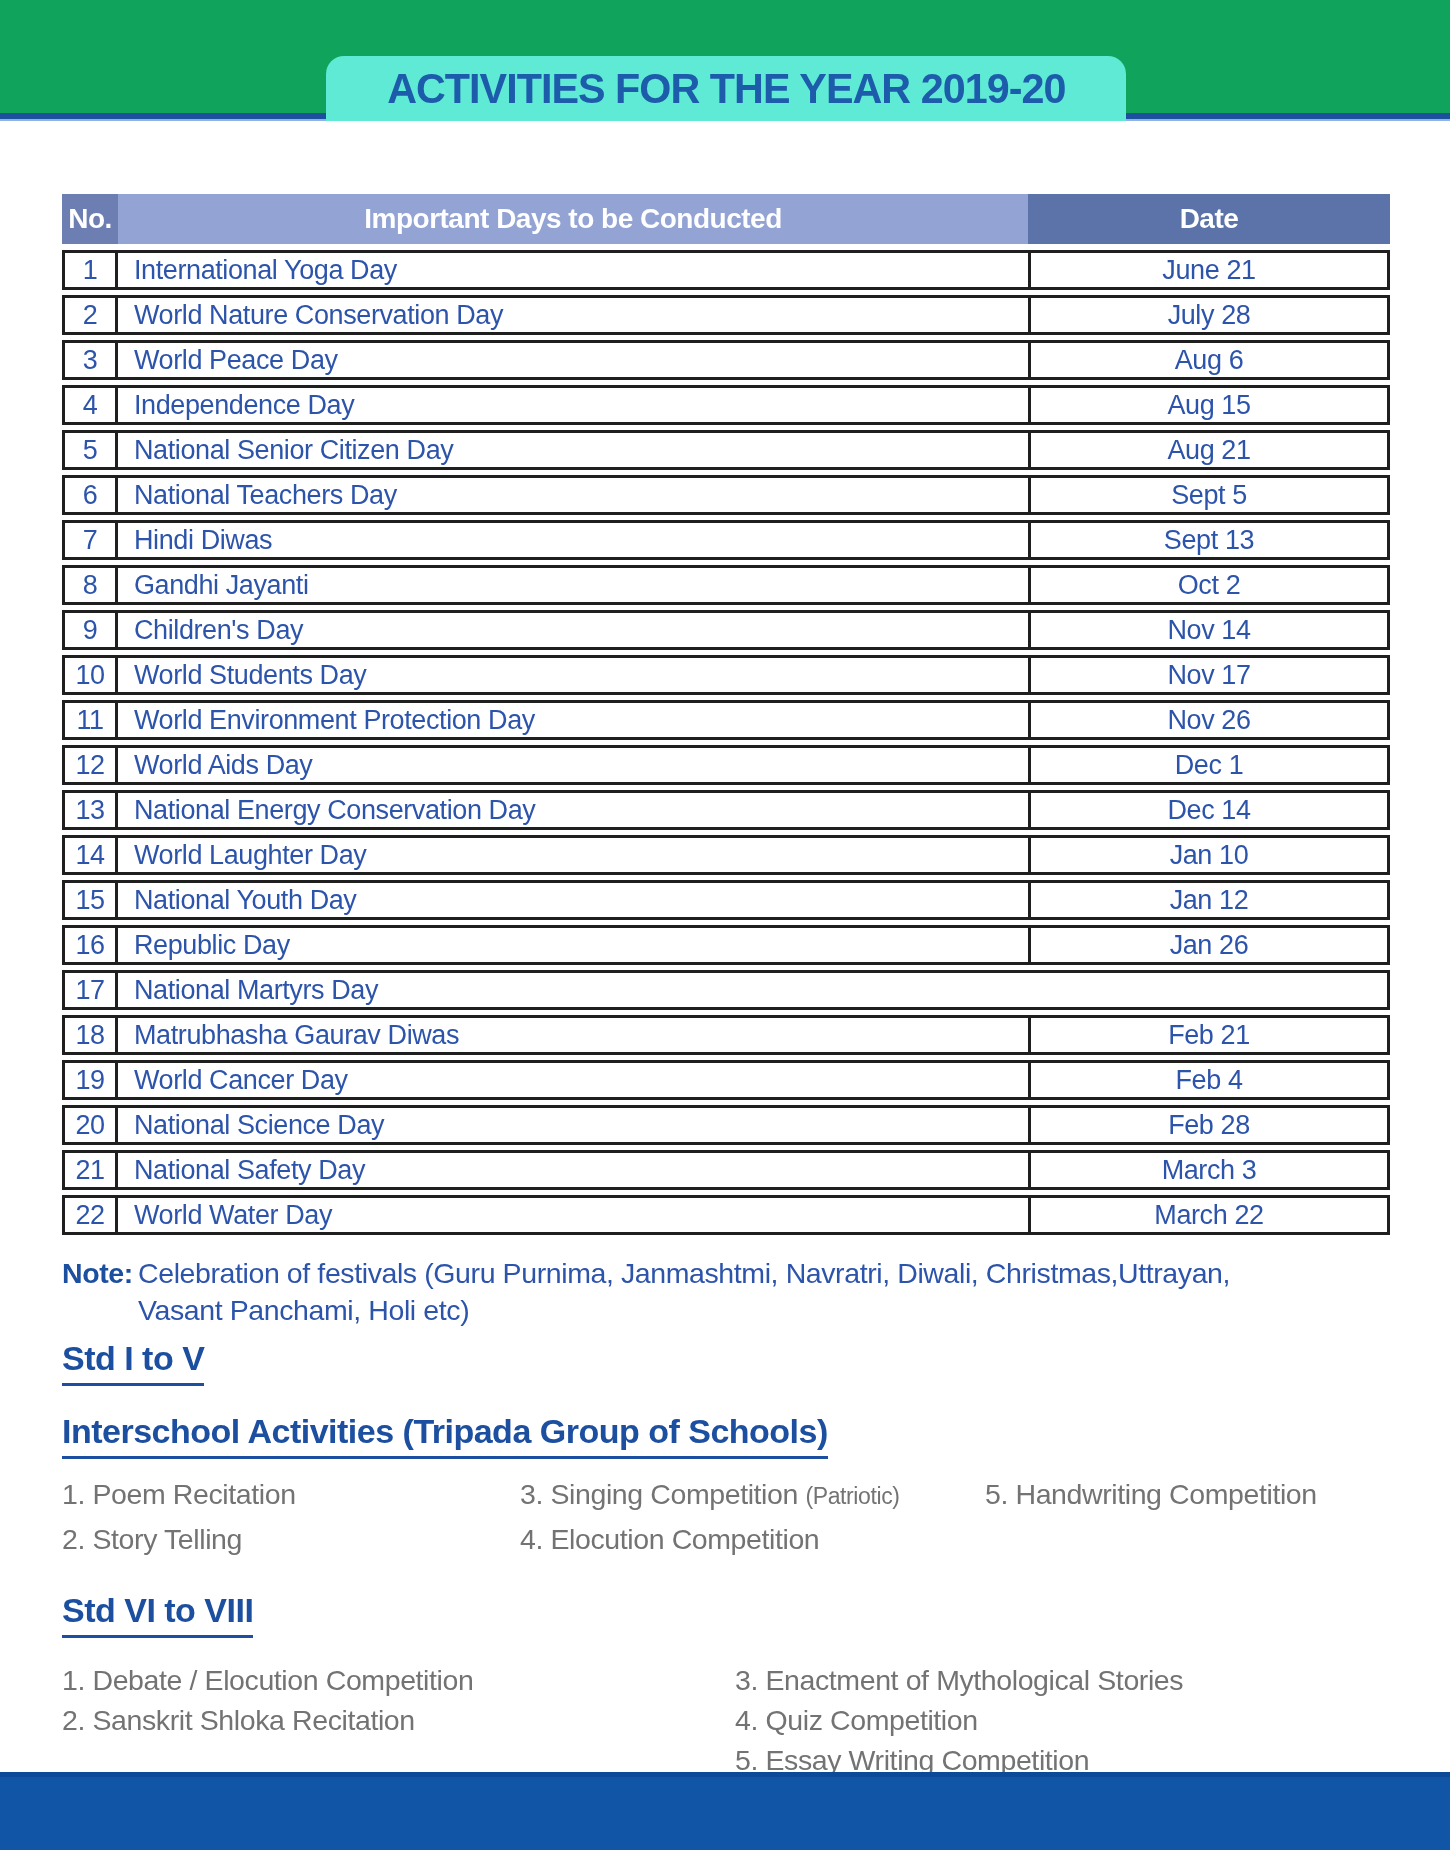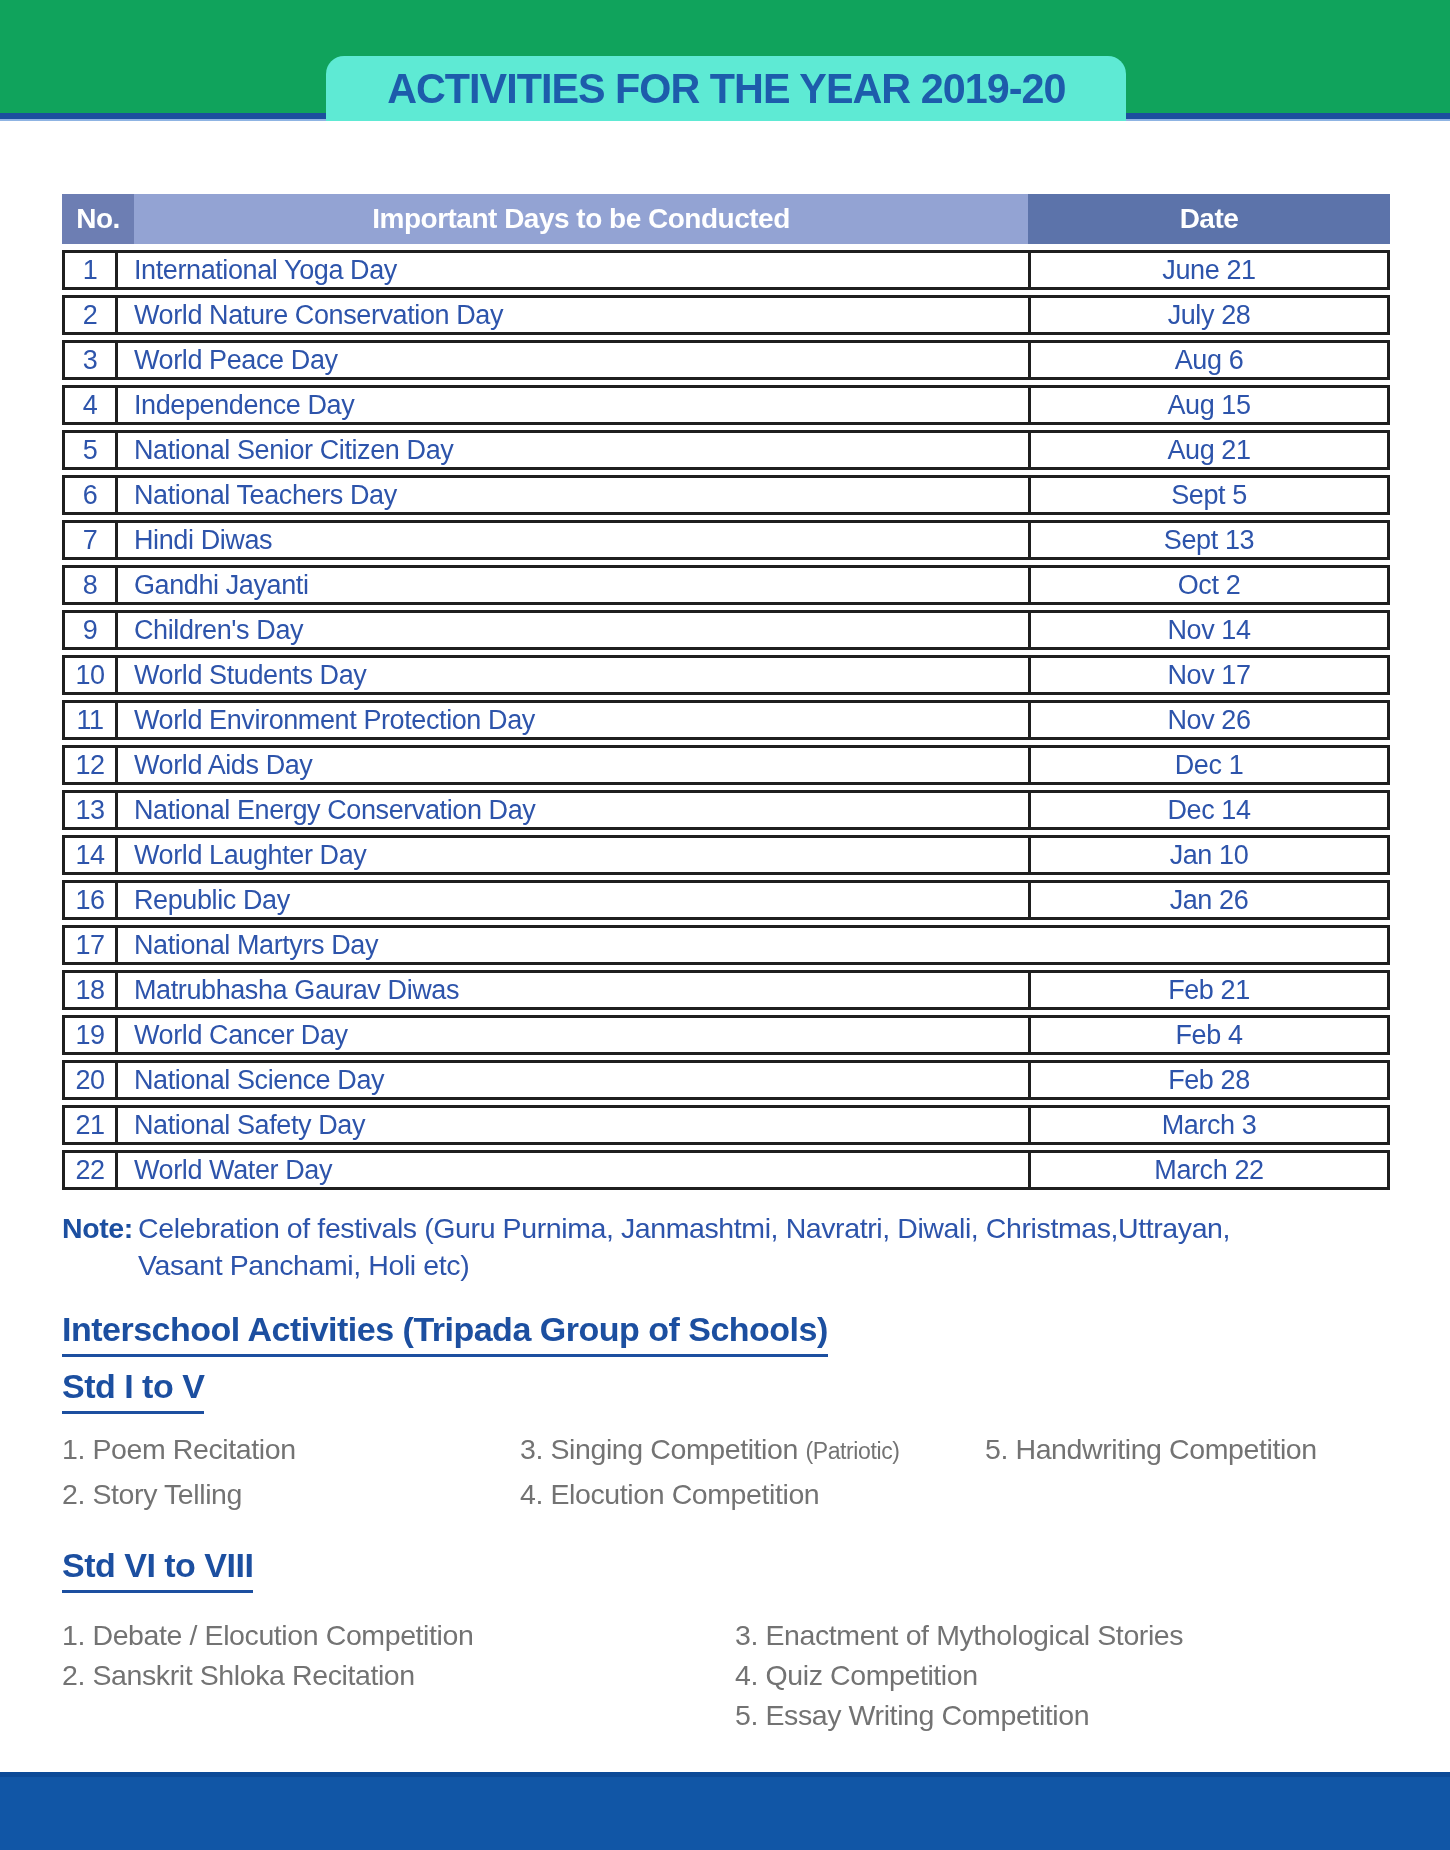--- a/index.html
+++ b/index.html
@@ -43,21 +43,21 @@
   
   .content { position: absolute; top: 121px; left: 0; width: 1450px; }
   
   .acts-table { margin: 73px 0 0 62px; width: 1328px; }
   .thead { display: flex; width: 1328px; height: 50px; }
   .th {
     color: #ffffff; font-weight: bold; font-size: 28px;
     display: flex; align-items: center; justify-content: center;
     letter-spacing: -0.5px;
   }
-  .th-no   { width: 72px;  background: #6d7eb3; }
+  .th-no   { width: 56px;  background: #6d7eb3; }
   .th-days { flex: 1;      background: #93a3d3; }
   .th-date { width: 362px; background: #5c73aa; }
   .tbody { margin-top: 6px; }
   .trow {
     display: flex; width: 1328px; height: 40px;
     border: 3px solid #1f1f1f; background: #ffffff;
     margin-bottom: 5px;
     color: #2d54ab; font-size: 27px; letter-spacing: -0.4px;
   }
   .c-no {
@@ -191,20 +191,25 @@
           <div class="c-no">13</div>
           <div class="c-day">National Energy Conservation Day</div>
           <div class="c-date">Dec 14</div>
         </div>
       <div class="trow">
           <div class="c-no">14</div>
           <div class="c-day">World Laughter Day</div>
           <div class="c-date">Jan 10</div>
         </div>
       <div class="trow">
+          <div class="c-no">15</div>
+          <div class="c-day">National Youth Day</div>
+          <div class="c-date">Jan 12</div>
+        </div>
+      <div class="trow">
           <div class="c-no">16</div>
           <div class="c-day">Republic Day</div>
           <div class="c-date">Jan 26</div>
         </div>
       <div class="trow">
           <div class="c-no">17</div>
           <div class="c-day">National Martyrs Day</div>
         </div>
       <div class="trow">
           <div class="c-no">18</div>
@@ -236,24 +241,24 @@
 
   <div class="note">
     <span class="note-label">Note:</span>
     <span>
       <span>Celebration of festivals (Guru Purnima, Janmashtmi, Navratri, Diwali, Christmas,Uttrayan,</span><br>
       <span>Vasant Panchami, Holi etc)</span>
     </span>
   </div>
 
   <div>
+    <div class="sec-heading h-std1">Std I to V</div>
+  </div>
+  <div>
     <div class="sec-heading h-interschool">Interschool Activities (Tripada Group of Schools)</div>
-  </div>
-  <div>
-    <div class="sec-heading h-std1">Std I to V</div>
   </div>
   <div class="listgrid grid-std1">
     <div>1. Poem Recitation</div>
     <div><span>3. Singing Competition</span> <span class="small-note">(Patriotic)</span></div>
     <div>5. Handwriting Competition</div>
     <div>2. Story Telling</div>
     <div>4. Elocution Competition</div>
     <div></div>
   </div>
 

